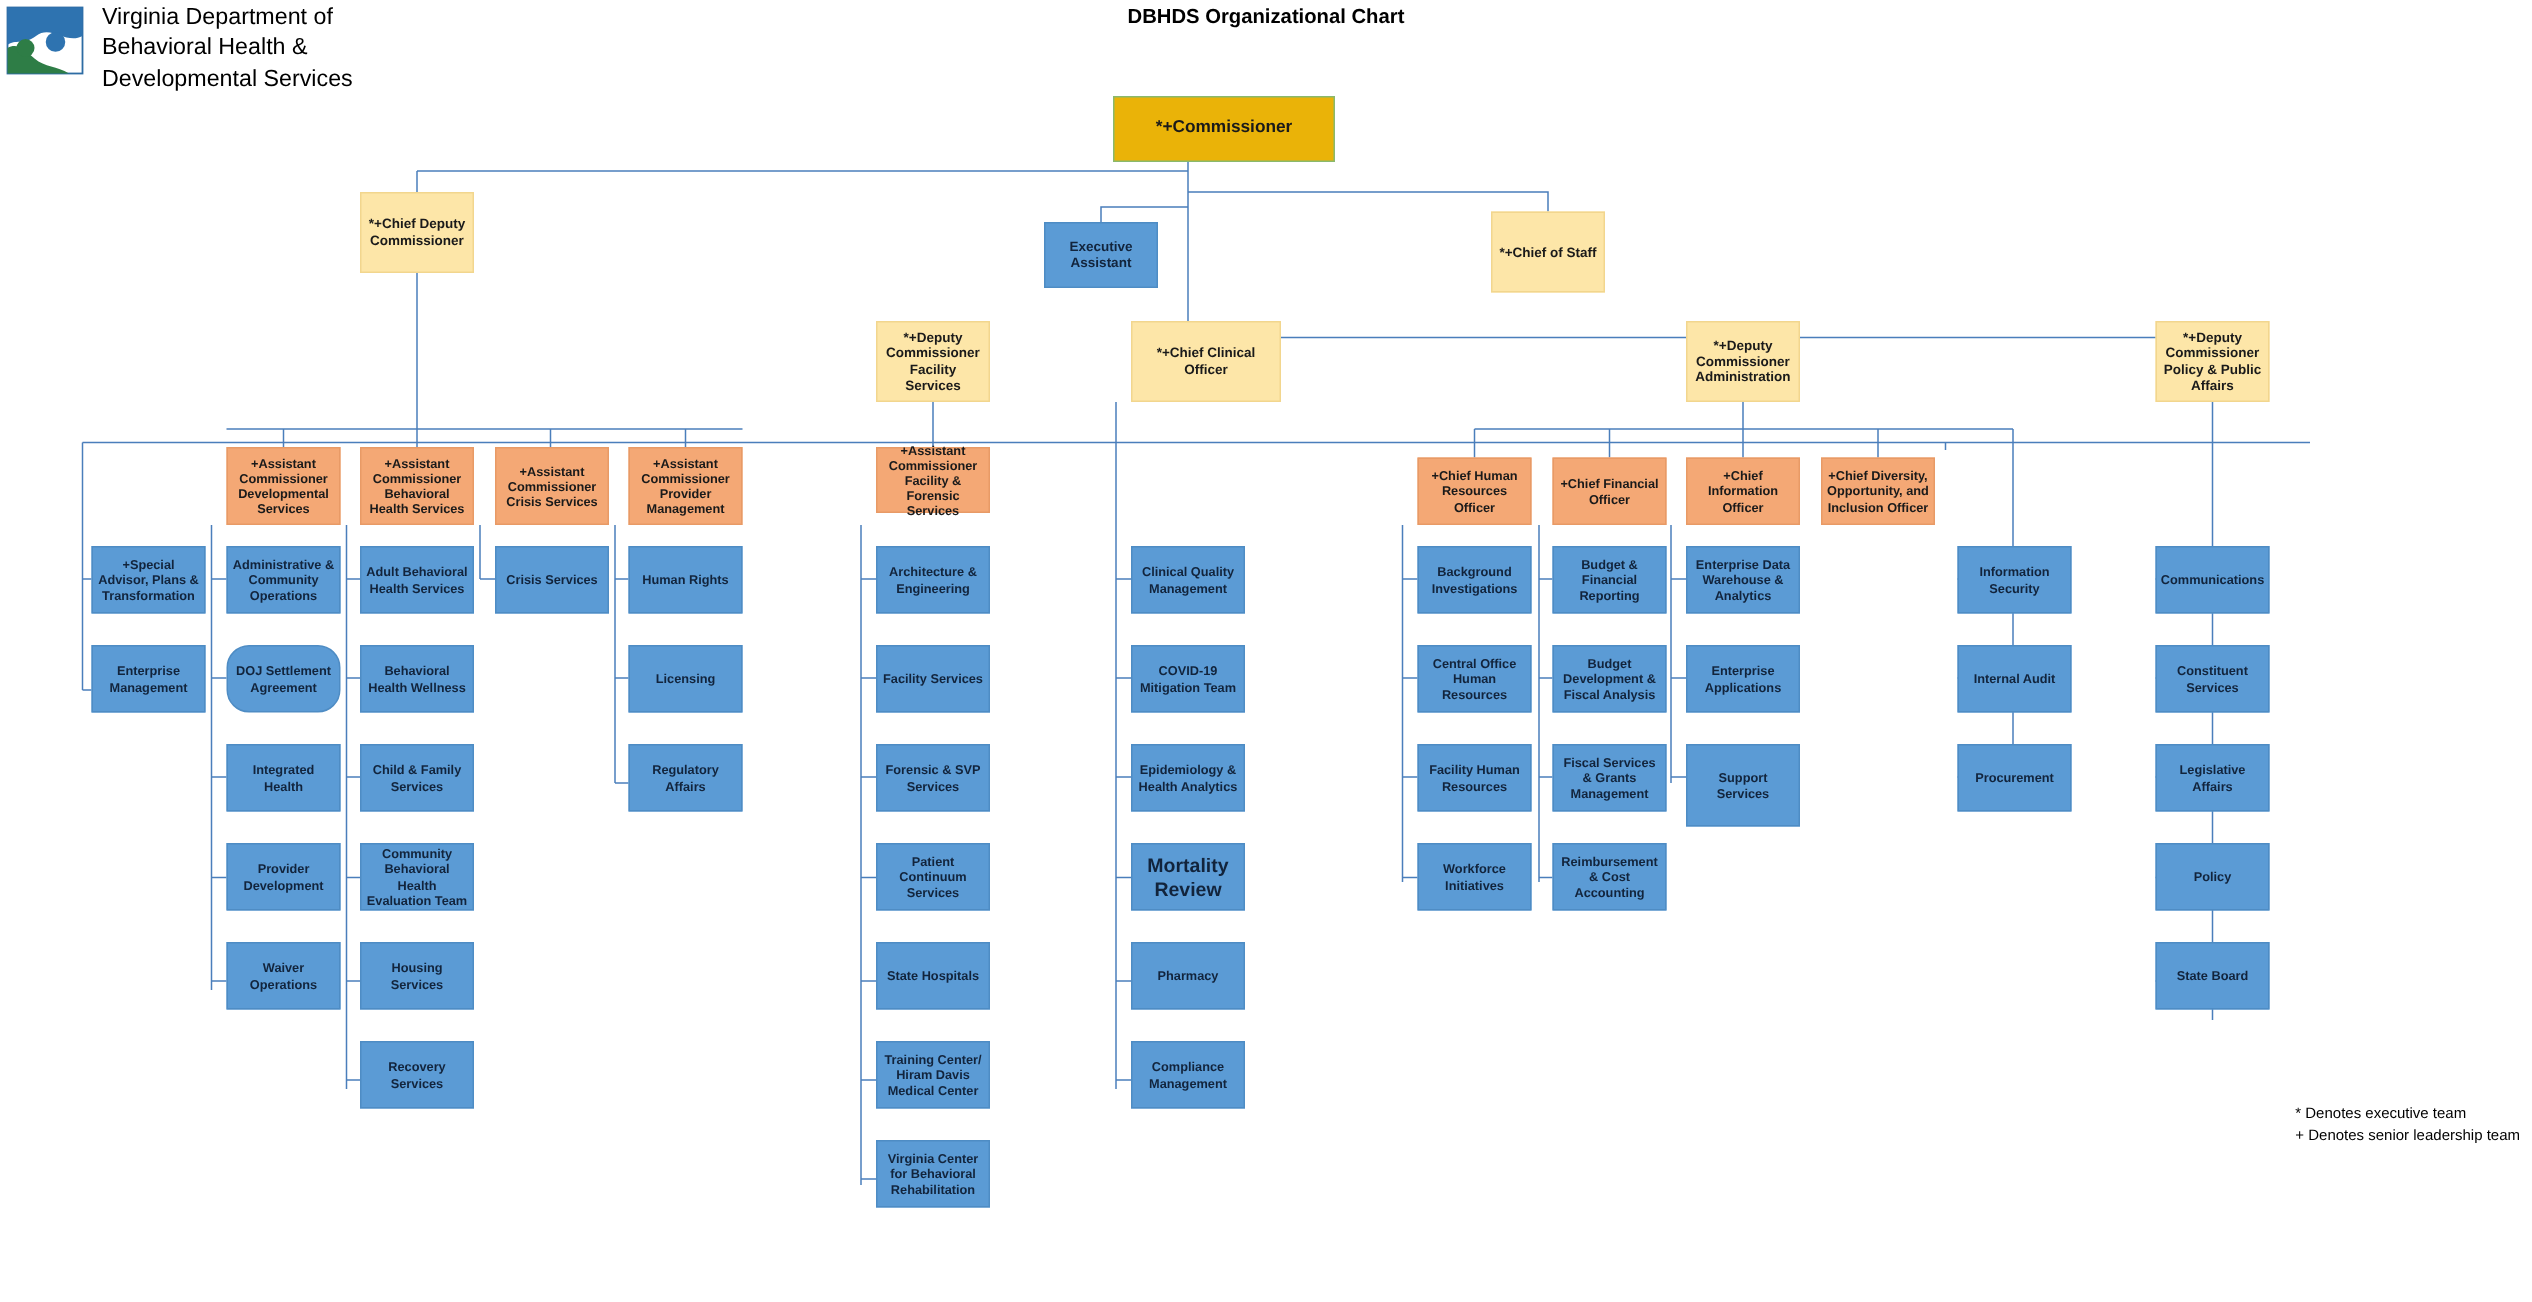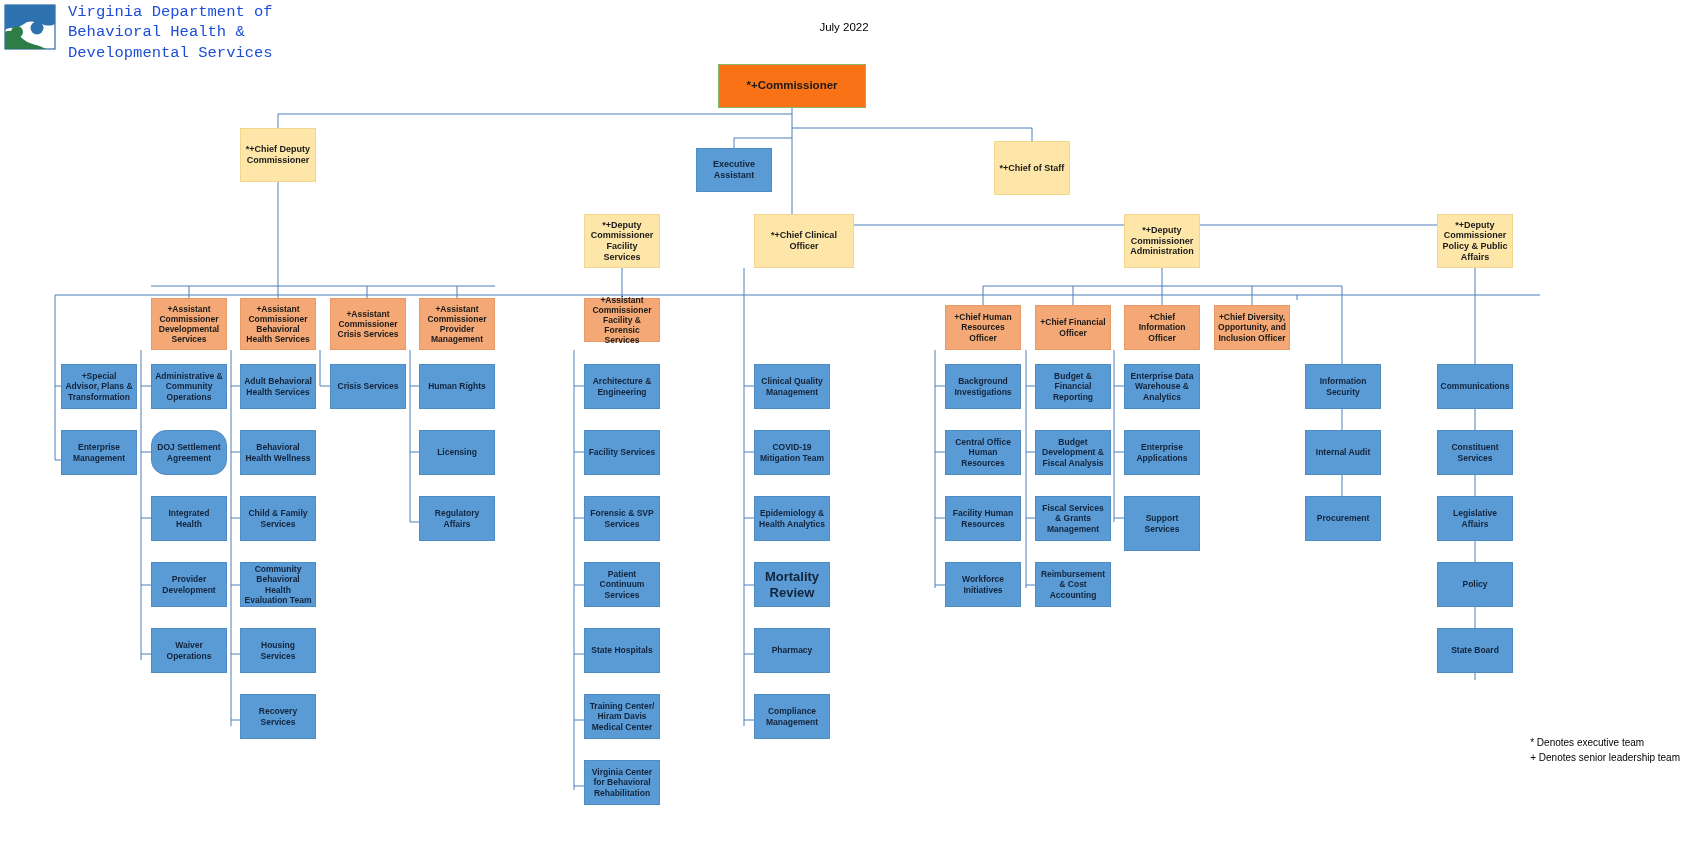--- a/index.html
+++ b/index.html
@@ -18,30 +18,30 @@
     position: absolute;
     display: flex; align-items: center; justify-content: center;
     text-align: center;
     font-weight: bold;
     color: #15263d;
     line-height: 1.18;
     border: 1px solid rgba(0,0,0,0.18);
     padding: 2px 3px;
     z-index: 2;
   }
-  .node.green  { background: #f97316; border-color: #8ab96c; color: #1a1a1a; }
+  .node.green  { background: #eab308; border-color: #8ab96c; color: #1a1a1a; margin-left: 24px; }
   .node.yellow { background: #fde6a8; border-color: #f2d68e; color: #1a1a1a; }
   .node.orange { background: #f4a875; border-color: #e89a66; color: #1a1a1a; }
   .node.blue   { background: #5b9bd5; border-color: #4e8cc4; color: #12243c; }
 
   .logo { position: absolute; left: 4px; top: 4px; width: 56px; height: 50px; }
   .org-name {
     position: absolute; left: 68px; top: 2px;
-    font-size: 15.5px; line-height: 1.32; color: #1d4ed8;
-    font-family: Liberation Mono, monospace;
+    font-size: 15.5px; line-height: 1.32; color: #000000;
+    font-family: Liberation Sans, sans-serif;
     font-weight: 400;
   }
   .title {
     position: absolute; left: 0; top: 3px; width: 1688px;
     text-align: center; font-size: 13.5px; font-weight: bold; color: #000;
   }
   .subtitle {
     position: absolute; left: 0; top: 21px; width: 1688px;
     text-align: center; font-size: 11.5px; color: #000;
   }
@@ -62,21 +62,21 @@
     <path d="M1 45 V28 C8 24 13 30 19 35 C26 41 34 40 42 45 Z" fill="#2e7d46"></path>
     <circle cx="13" cy="28" r="6" fill="#2e7d46"></circle>
   </svg>
 
   <div class="org-name">
     <div>Virginia Department of</div>
     <div>Behavioral Health &amp;</div>
     <div>Developmental Services</div>
   </div>
 
-  <div class="subtitle">July 2022</div>
+  <div class="title">DBHDS Organizational Chart</div>
 
   <svg class="lines" id="connector-layer">
       <path d="M 792 108 L 792 225" fill="none" stroke="#4a7ebb" stroke-width="1"></path>
       <path d="M 278 114 L 278 128" fill="none" stroke="#4a7ebb" stroke-width="1"></path>
       <path d="M 278 114 L 792 114" fill="none" stroke="#4a7ebb" stroke-width="1"></path>
       <path d="M 734 148 L 734 138 L 792 138" fill="none" stroke="#4a7ebb" stroke-width="1"></path>
       <path d="M 1032 141 L 1032 128 L 792 128" fill="none" stroke="#4a7ebb" stroke-width="1"></path>
       <path d="M 792 225 L 1475 225" fill="none" stroke="#4a7ebb" stroke-width="1"></path>
       <path d="M 622 225 L 622 214" fill="none" stroke="#4a7ebb" stroke-width="1"></path>
       <path d="M 792 225 L 792 214" fill="none" stroke="#4a7ebb" stroke-width="1"></path>

